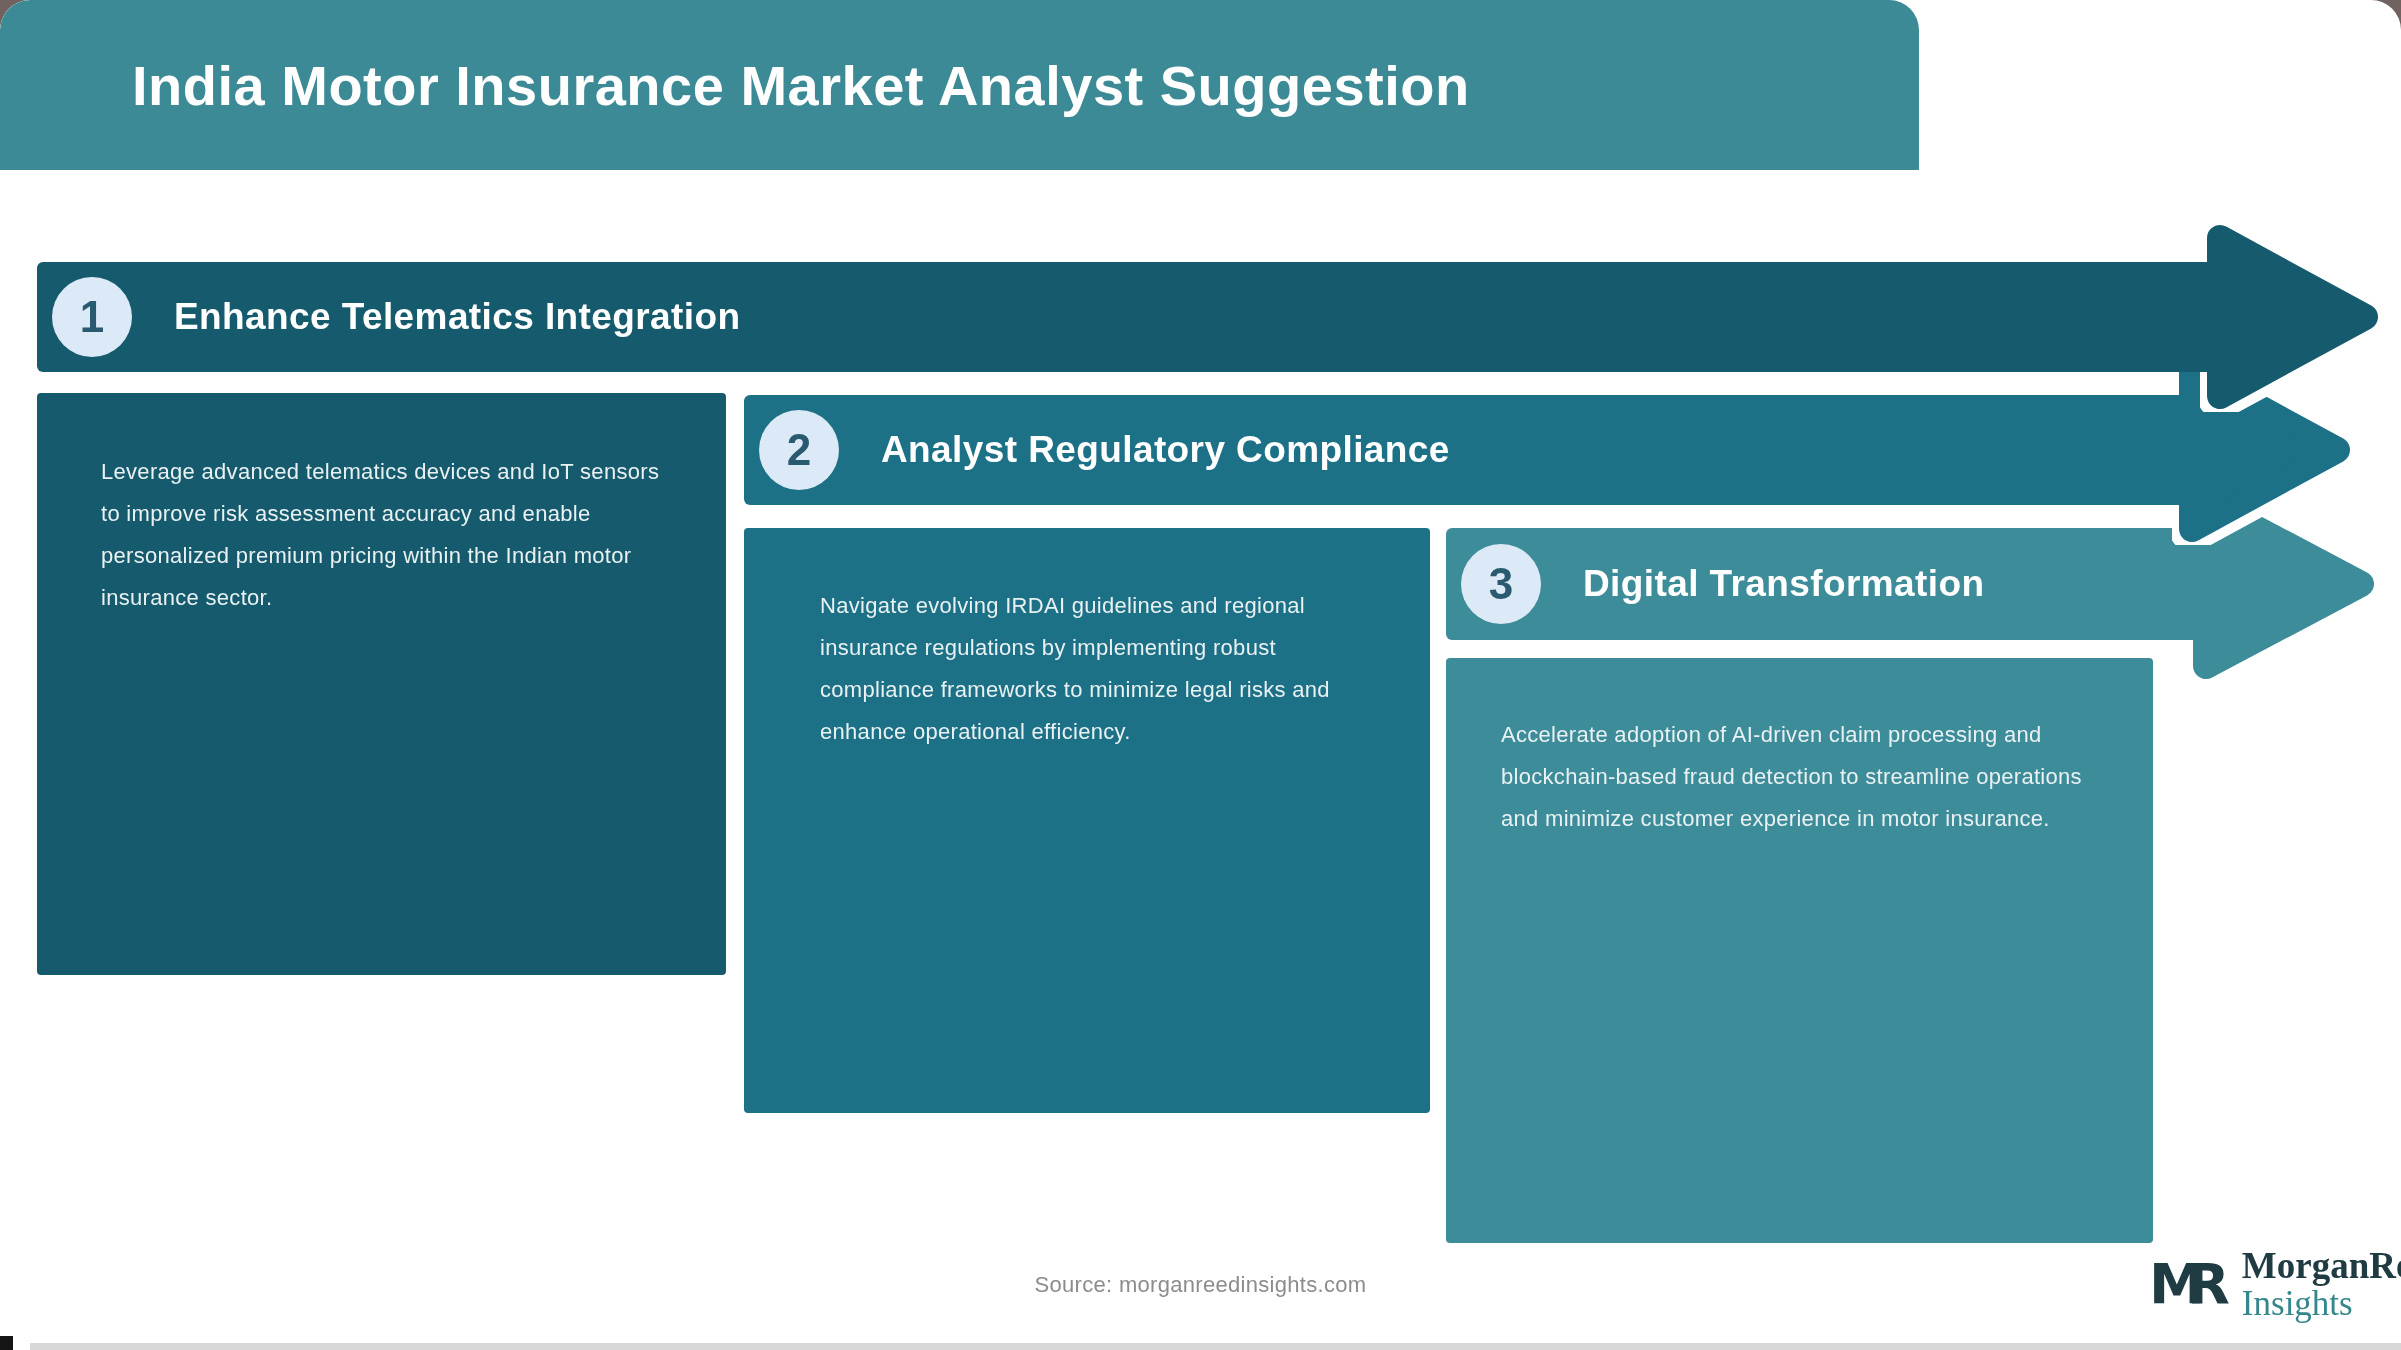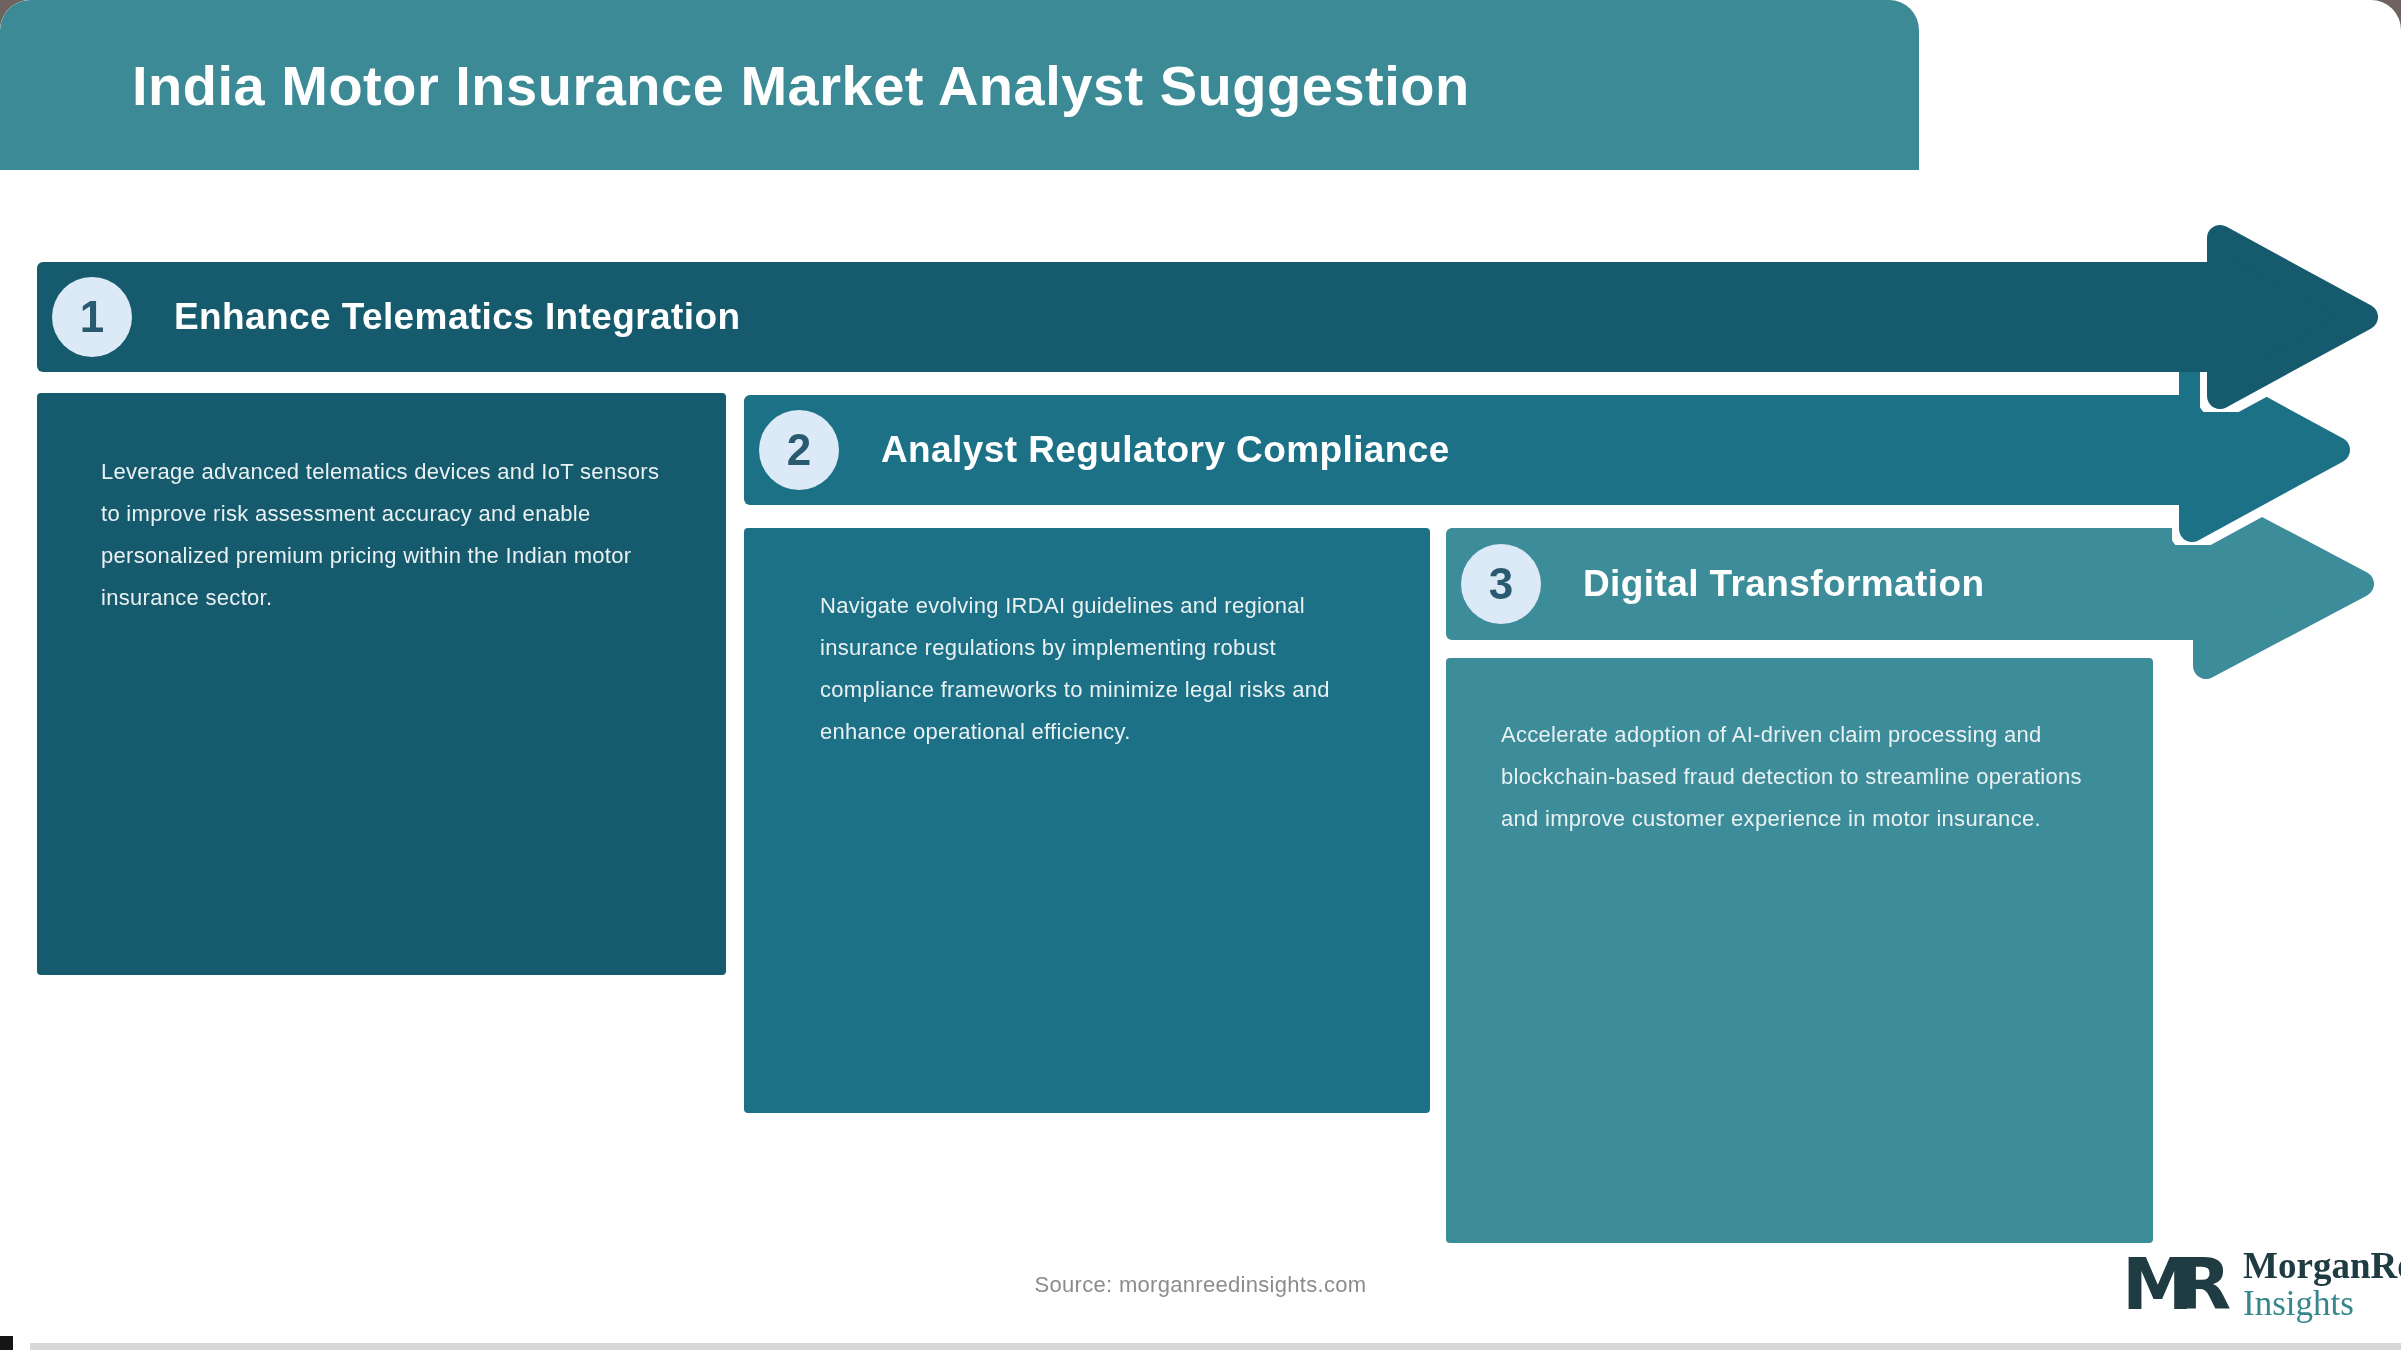--- a/index.html
+++ b/index.html
@@ -64,22 +64,22 @@
   .source{
     position:absolute;left:0;right:0;top:1272px;z-index:6;
     text-align:center;color:#8C8C8C;font-size:22px;letter-spacing:.3px;
   }
   .brand{
     position:absolute;left:2122px;top:1246px;z-index:6;
     display:flex;align-items:center;
   }
   .monogram{
     font-family:"DejaVu Sans", sans-serif;
-    font-size:72px;font-weight:700;color:#203C43;
-    letter-spacing:-18px;line-height:1;padding-right:30px;
+    font-size:56px;font-weight:700;color:#203C43;
+    letter-spacing:-18px;line-height:1;padding-right:30px;margin-left:27px;
   }
   .brand-text{display:flex;flex-direction:column;line-height:1.06;}
   .brand-name{font-family:"Liberation Serif", serif;font-weight:700;font-size:37px;color:#203C43;}
   .brand-sub{font-family:"Liberation Serif", serif;font-size:35px;color:#36878C;}
   
   .bottom-strip{position:absolute;left:30px;right:0;bottom:0;height:7px;background:#D8D8D8;z-index:7;}
   .corner-square{position:absolute;left:0;bottom:0;width:13px;height:14px;background:#151515;z-index:8;}
 </style>
 </head>
 <body>
@@ -118,21 +118,21 @@
       <polygon class="tri" points="20,18 175,100 20,182"></polygon>
     </svg>
     <div class="bar">
       <div class="badge">3</div>
       <div class="step-title">Digital Transformation</div>
     </div>
   </div>
 
   <div class="box box1">Leverage advanced telematics devices and IoT sensors to improve risk assessment accuracy and enable personalized premium pricing within the Indian motor insurance sector.</div>
   <div class="box box2">Navigate evolving IRDAI guidelines and regional insurance regulations by implementing robust compliance frameworks to minimize legal risks and enhance operational efficiency.</div>
-  <div class="box box3">Accelerate adoption of AI-driven claim processing and blockchain-based fraud detection to streamline operations and improve customer experience in motor insurance.</div>
+  <div class="box box3">Accelerate adoption of AI-driven claim processing and blockchain-based fraud detection to streamline operations and minimize customer experience in motor insurance.</div>
 
   <div class="source">Source: morganreedinsights.com</div>
 
   <div class="brand">
     <div class="monogram">MR</div>
     <div class="brand-text">
       <div class="brand-name">MorganReed</div>
       <div class="brand-sub">Insights</div>
     </div>
   </div>

